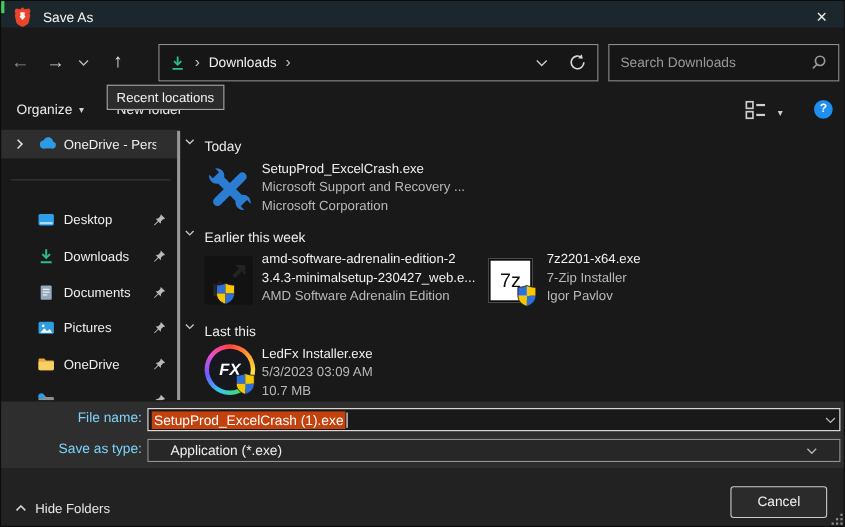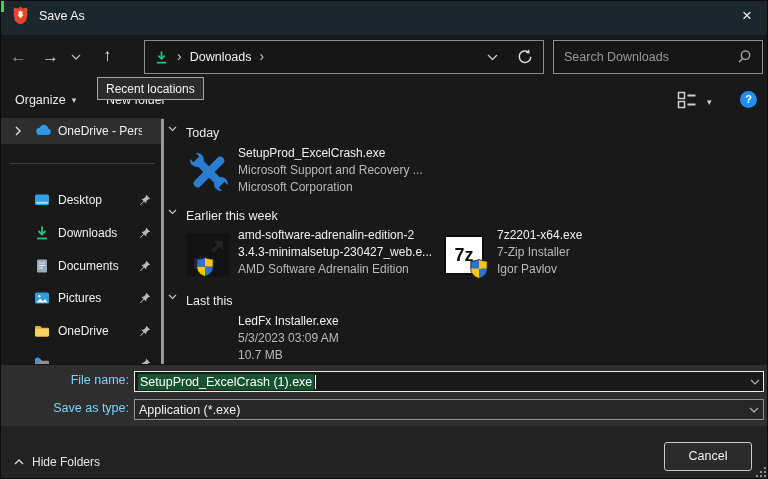--- a/index.html
+++ b/index.html
@@ -2,21 +2,21 @@
 <html><head>
 <meta charset="utf-8">
 <style>
   *{box-sizing:border-box;margin:0;padding:0}
   body{background:#333;font-family:"Liberation Sans",sans-serif}
   #win{position:relative;width:768px;height:479px;background:#191919;overflow:hidden;
        font:12px "Liberation Sans",sans-serif;color:#e8e8e8;border:1px solid #0c0c0c}
   svg{display:block}
 
   
-  .titlebar{position:absolute;left:0;top:0;width:768px;height:34px;background:#1c272d}
+  .titlebar{position:absolute;left:0;top:0;width:768px;height:24px;background:#1c272d}
   .sliver{position:absolute;left:0;top:0;width:3px;height:11px;background:#3ecf5e}
   .brave-ic{position:absolute;left:11px;top:5px}
   .win-title{position:absolute;left:38px;top:8px;font-size:12.5px;color:#f5f5f5}
   .close-btn{position:absolute;right:8px;top:3px;width:28px;height:24px;text-align:center;
              font-size:17px;line-height:24px;color:#ececec}
 
   
   .nav-glyph{position:absolute;font-size:17px;line-height:1;color:#cfcfcf}
   #back{left:9px;top:47px;color:#8f8f8f}
   #fwd{left:41px;top:47px}
@@ -59,37 +59,37 @@
 
   
   .flist{position:absolute;left:163px;top:112px;width:605px;height:251px;overflow:hidden}
   .ghdr{position:absolute;display:flex;align-items:flex-start;gap:9px;font-size:12.5px;color:#ececec}
   .fic{position:absolute}
   .ftxt{position:absolute;line-height:17px;font-size:12px;white-space:nowrap}
   .fname{color:#f0f0f0}
   .fdet{color:#b9b9b9}
   .amd-ic{width:44px;height:44px;background:#121212;border-radius:3px;position:relative}
   .zbox{width:40px;height:40px;background:#fff;border:2px solid #0d0d0d;display:flex;
-        align-items:center;justify-content:center;font-weight:bold;font-size:18px;color:#0d0d0d;position:relative}
+        align-items:center;justify-content:center;font-weight:normal;font-size:18px;color:#0d0d0d;position:relative}
   .ledfx{width:46px;height:46px;border-radius:50%;position:relative;
          background:conic-gradient(from 0deg,#ff4040,#ff9f2e,#ffe93e,#3ede6a,#35c8e8,#6a5bff,#e84fd0,#ff4040)}
   .ledfx .inner{position:absolute;inset:4px;border-radius:50%;background:#16181d;display:flex;
                 align-items:center;justify-content:center;color:#fff;font-weight:bold;
                 font-style:italic;font-size:15px}
   .uac{position:absolute}
 
   
   .panel{position:absolute;left:0;top:363px;width:768px;height:62px;background:#2e2e2e;border-top:1px solid #151515}
   .plab{position:absolute;left:0;width:128px;text-align:right;font-size:12.5px;color:#7dd3fc}
   .fn-input{position:absolute;left:133px;top:6px;width:630px;height:21px;background:#191919;
             border:1px solid #ececec;display:flex;align-items:center;padding:0 3px}
-  .fn-sel{background:#14532d;color:#fff;font-size:12.5px;padding:1px 2px;white-space:nowrap}
+  .fn-sel{background:#c2410c;color:#fff;font-size:12.5px;padding:1px 2px;white-space:nowrap}
   .tcaret{width:1px;height:14px;background:#fff;margin-left:1px}
   .ft-combo{position:absolute;left:133px;top:34px;width:630px;height:21px;background:#272727;
-            border:1px solid #919191;display:flex;align-items:center;padding:0 4px;
+            border:1px solid #919191;display:flex;align-items:center;padding:0 20px;
             font-size:12.5px;color:#f0f0f0}
   .combo-chev{margin-left:auto}
 
   
   .footer{position:absolute;left:0;top:425px;width:768px;height:54px;background:#222}
   .hide{position:absolute;left:13px;top:29px;display:flex;align-items:center;gap:8px;
         font-size:12px;color:#e6e6e6}
   .btn{position:absolute;top:16px;width:88px;height:29px;background:#2b2b2b;border:1px solid #cbcbcb;
        border-radius:3px;text-align:center;line-height:27px;font-size:12.5px;color:#f2f2f2}
   #save{left:563px}
@@ -383,20 +383,36 @@
       <div class="fdet">Igor Pavlov</div>
     </div>
 
     <div class="ghdr" style="left:4px;top:181px">
       <svg width="9" height="6" viewBox="0 0 9 6">
           <polyline points="1,1 4.5,4.5 8,1" fill="none" stroke="#c9c9c9" stroke-width="1.2"></polyline>
         </svg>
       <span>Last this</span>
     </div>
 
+    <div class="fic" style="left:22px;top:200px">
+      <div class="ledfx">
+        <div class="inner">
+            <span>FX</span>
+          </div>
+        <span class="uac" style="left:28px;top:26px;position:absolute">
+          <svg width="18" height="20" viewBox="0 0 18 20">
+            <path d="M9 .5C6.5 1.6 3.5 2.2.8 2.2V9.8H9Z" fill="#2f6fd8"></path>
+            <path d="M.8 9.8C.8 14.6 4.3 17.9 9 19.5V9.8Z" fill="#f7c800"></path>
+            <path d="M9 .5c2.5 1.1 5.5 1.7 8.2 1.7v7.6H9Z" fill="#f7c800"></path>
+            <path d="M17.2 9.8c0 4.8-3.5 8.1-8.2 9.7V9.8Z" fill="#2f6fd8"></path>
+            <path d="M9 .5C6.5 1.6 3.5 2.2.8 2.2v7.6c0 4.8 3.5 8.1 8.2 9.7 4.7-1.6 8.2-4.9 8.2-9.7V2.2C14.5 2.2 11.5 1.6 9 .5Z" fill="none" stroke="#1a1a1a" stroke-width=".8"></path>
+          </svg>
+        </span>
+      </div>
+    </div>
     <div class="ftxt" style="left:74px;top:200px">
       <div class="fname">LedFx Installer.exe</div>
       <div class="fdet">5/3/2023 03:09 AM</div>
       <div class="fdet">10.7 MB</div>
     </div>
   </div>
 
   <div class="panel">
     <div class="plab" style="top:8px">File name:</div>
     <div class="fn-input">

